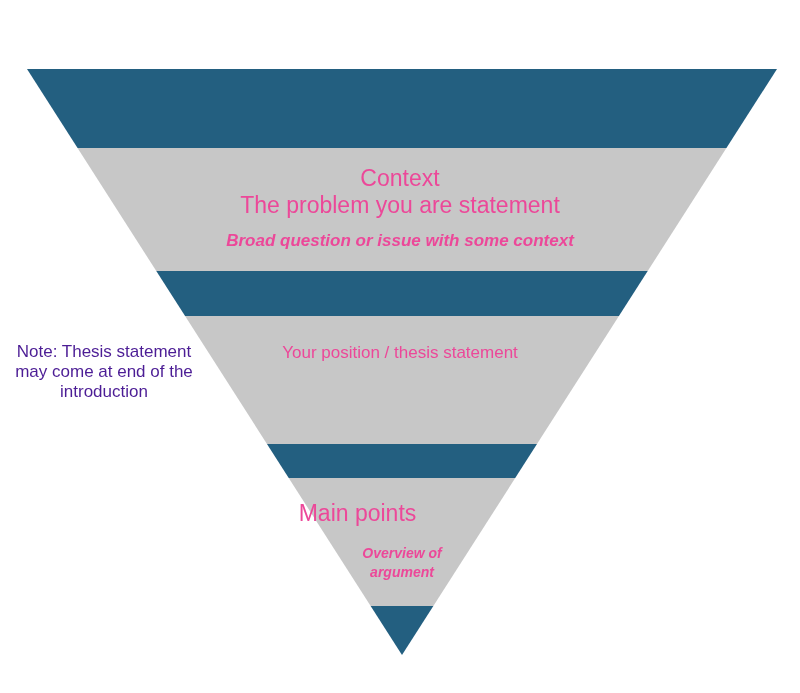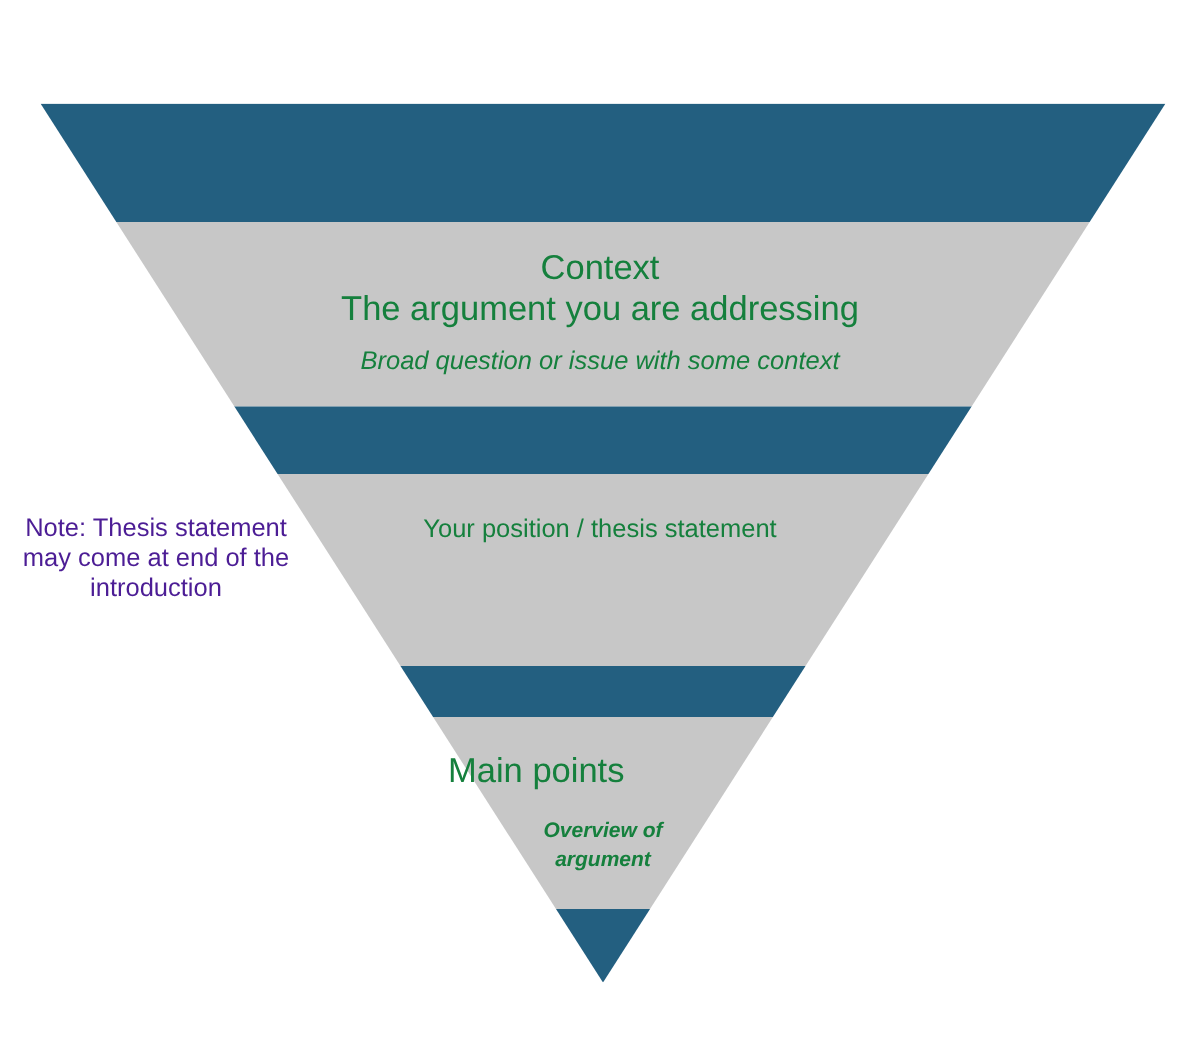--- a/index.html
+++ b/index.html
@@ -4,32 +4,32 @@
 <style>
   html,body{margin:0;padding:0;background:#ffffff;}
   .stage{
     position:relative;
     width:800px;height:693px;
     background:#ffffff;
     font-family:"Liberation Sans",sans-serif;
     overflow:hidden;
   }
   .funnel-svg{position:absolute;left:0;top:0;}
-  .txt{position:absolute;text-align:center;color:#15803d;}
+  .txt{position:absolute;text-align:center;color:#ec4899;}
 
   .funnel-title{
     left:0;top:69px;width:800px;height:79px;
     display:flex;align-items:center;justify-content:center;
     color:#ffffff;
     font-size:50px;font-weight:300;letter-spacing:4px;
   }
   .sec-heading{font-size:23px;line-height:27px;}
   .sec1-heading{left:0;top:165px;width:800px;}
   .sec-detail{font-style:italic;font-size:17px;}
-  .sec1-detail{left:0;top:231px;width:800px;}
+  .sec1-detail{left:0;top:231px;width:800px;font-weight:bold;}
 
   .sec2-heading{left:0;top:338px;width:800px;font-size:17px;line-height:29px;}
   .sec2-detail{left:0;top:392px;width:800px;font-size:18px;}
 
   .sec3-heading{left:0;top:500px;width:715px;}
   .sec3-detail{left:337px;top:544px;width:130px;font-size:14px;line-height:19px;font-weight:bold;}
 
   .side-note{
     left:2px;top:342px;width:204px;
     font-size:17px;line-height:20px;color:#4c1d95;
@@ -54,21 +54,21 @@
       <rect x="0" y="444" width="800" height="34" fill="#235F80"></rect>
       <rect x="0" y="478" width="800" height="128" fill="#C7C7C7"></rect>
       <rect x="0" y="606" width="800" height="49" fill="#235F80"></rect>
     </g>
   </svg>
 
   <div class="funnel-title">Introduction</div>
 
   <div class="txt sec-heading sec1-heading">
     <div>Context</div>
-    <div>The argument you are addressing</div>
+    <div>The problem you are statement</div>
   </div>
   <div class="txt sec-detail sec1-detail">Broad question or issue with some context</div>
 
   <div class="txt sec2-heading">Your position / thesis statement</div>
 
   <div class="txt sec-heading sec3-heading">Main points</div>
   <div class="txt sec-detail sec3-detail">Overview of argument</div>
 
   <div class="txt side-note">Note: Thesis statement may come at end of the introduction</div>
 

